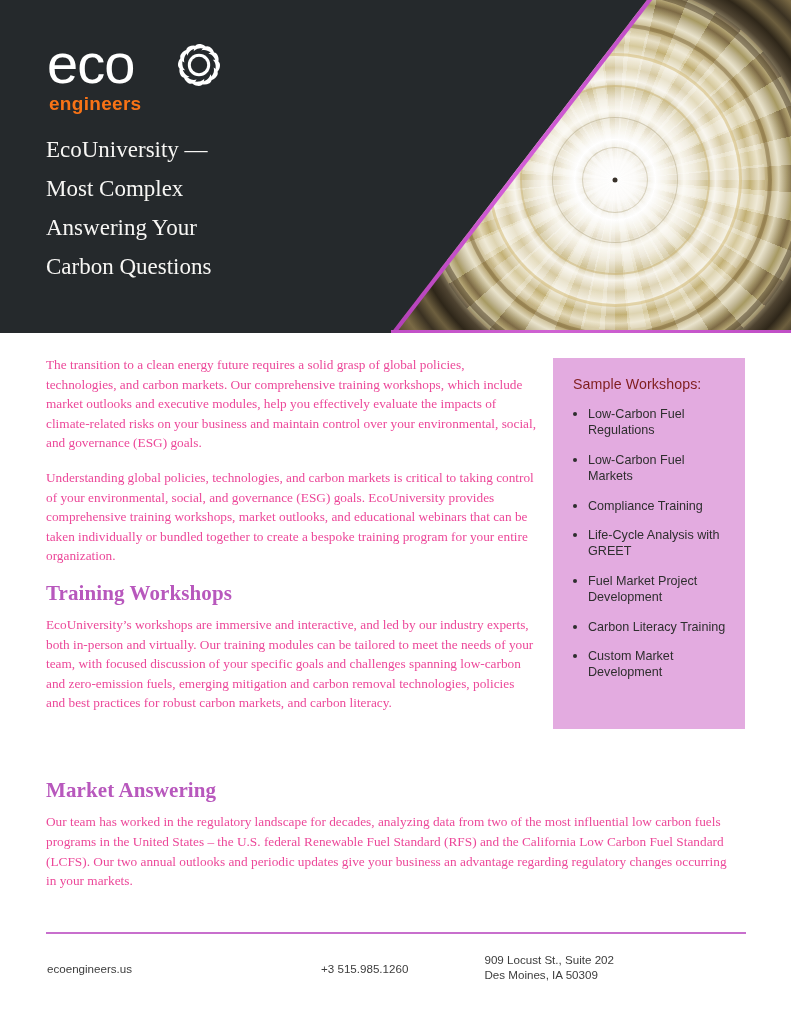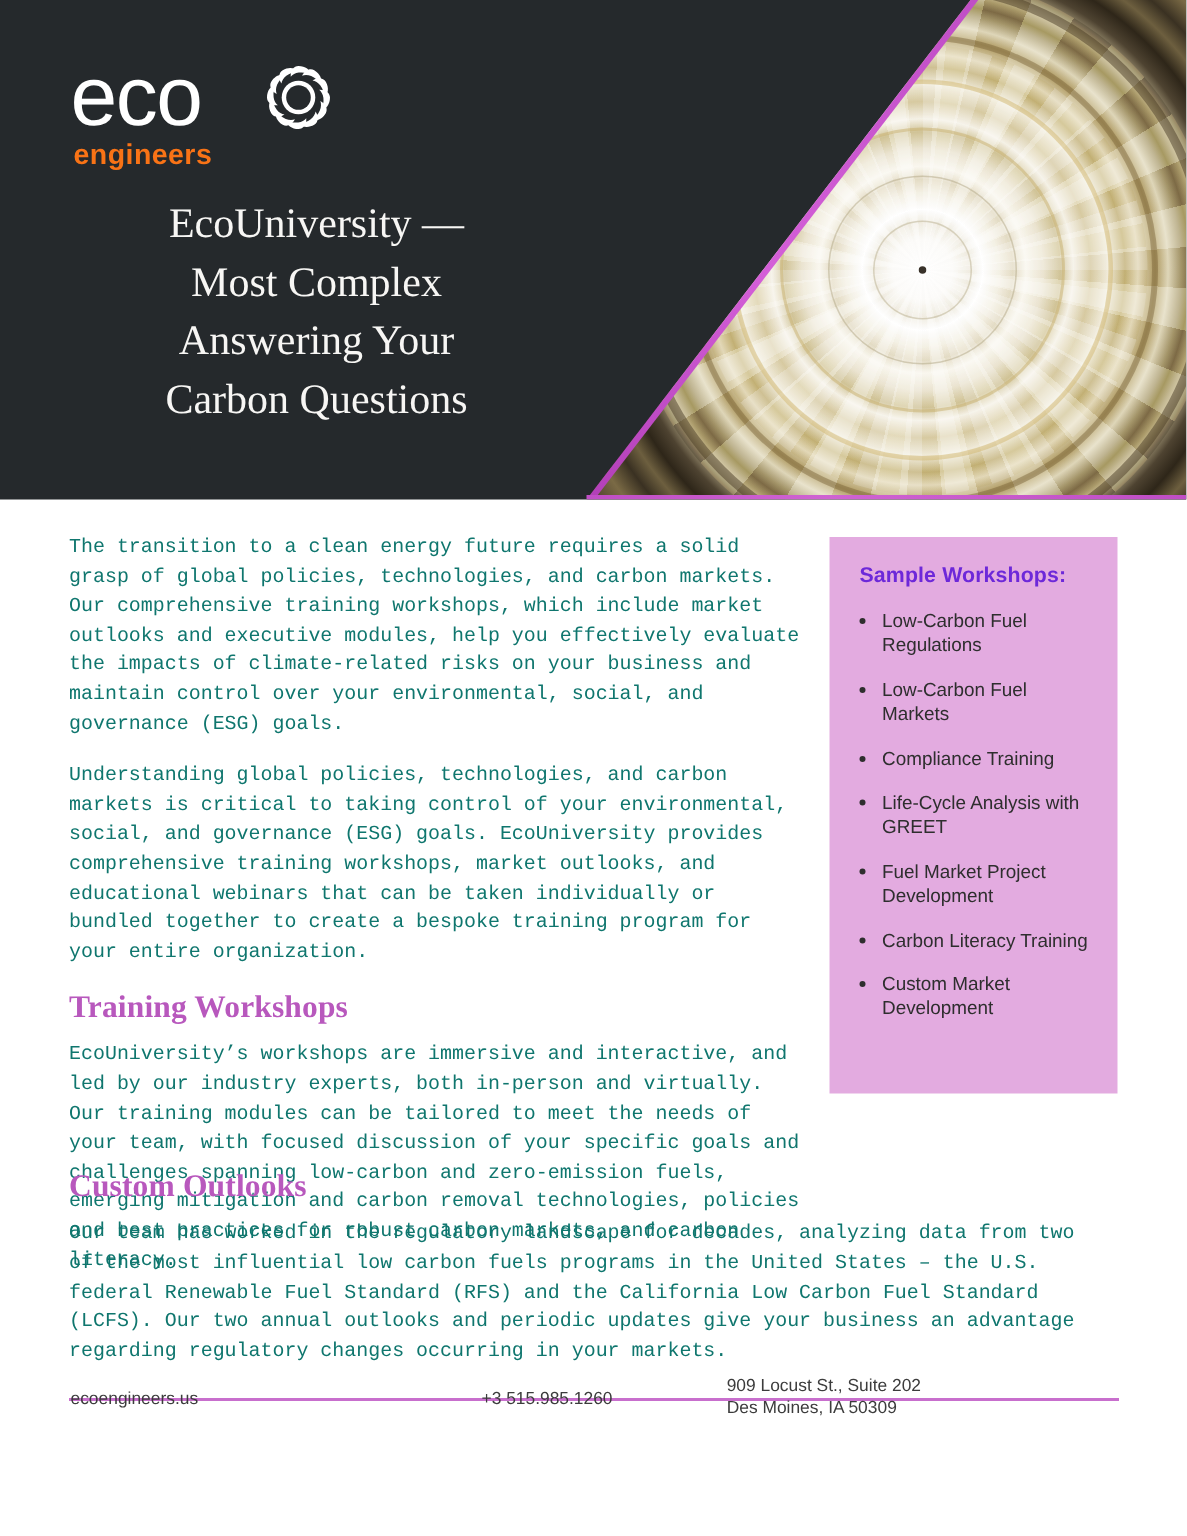--- a/index.html
+++ b/index.html
@@ -95,51 +95,51 @@
   .logo-sub{
     position:absolute; left:2px; top:55px;
     font-size:19px; font-weight:700; color:#f97316; letter-spacing:.3px;
   }
 
   
   .hero-title{
     position:absolute; left:46px; top:130px;
     width:330px;
     font-family:"Liberation Serif", serif;
-    font-size:28px; line-height:39px;
-    color:#f7f6f4; font-weight:400;text-align:center;
+    font-size:23px; line-height:39px;
+    color:#f7f6f4; font-weight:400;
   }
 
   
   .content{ position:absolute; left:0; top:333px; width:791px; }
 
   .col-left{
     position:absolute; left:46px; top:22px; width:490px;
   }
   p.body{
     font-size:13.3px; line-height:19.6px;
-    color:#0f766e; margin-bottom:15px;
-    font-family:Liberation Mono, monospace;
+    color:#ec4899; margin-bottom:15px;
+    font-family:Liberation Serif, serif;
   }
   h2.sec{
     font-family:"Liberation Serif", serif;
     font-size:21px; font-weight:700; color:#b858bd;
     margin:8px 0 9px 0; letter-spacing:.1px;
   }
   .wide{ width:690px; }
 
   
   .sidebar{
     position:absolute; left:553px; top:25px;
     width:192px; height:371px;
     background:#e3abe0;
     padding:18px 16px 16px 18px;
   }
   .sidebar h3{
-    font-size:14.2px; font-weight:700; color:#6d28d9;
+    font-size:14.2px; font-weight:400; color:#7f1d1d;
     margin:0 0 14px 2px; letter-spacing:.1px;
   }
   .sb-list{ list-style:none; margin:0; padding:0; }
   .sb-list li{
     position:relative;
     font-size:12.6px; line-height:16.4px; color:#2e2e2e;
     padding-left:17px; margin-bottom:13px;margin-top:13px;
   }
   .sb-list li .dot{
     position:absolute; left:2px; top:6px;
@@ -150,21 +150,21 @@
   .sec-wide{ position:absolute; left:46px; top:437px; width:700px; }
   .sec-wide p.body{ font-size:13.3px; line-height:19.8px; }
 
   
   .footer-rule{
     position:absolute; left:46px; top:932px;
     width:700px; height:2px;
     background:#c86fcd;
   }
   .footer{
-    position:absolute; left:0; top:916px; width:659px; height:45px;
+    position:absolute; left:0; top:952px; width:659px; height:45px;
   }
   .f-site{ position:absolute; left:47px; top:10px; font-size:11.6px; color:#3c3c3c; }
   .f-phone{ position:absolute; left:321px; top:10px; font-size:11.6px; color:#3c3c3c; }
   .f-addr{
     position:absolute; right:45px; top:0px;
     font-size:11.6px; line-height:15px; color:#3c3c3c; text-align:left;
   }
 </style>
 </head>
 <body>
@@ -262,21 +262,21 @@
       <li><span class="dot"></span><span>Low-Carbon Fuel Markets</span></li>
       <li><span class="dot"></span><span>Compliance Training</span></li>
       <li><span class="dot"></span><span>Life-Cycle Analysis with GREET</span></li>
       <li><span class="dot"></span><span>Fuel Market Project Development</span></li>
       <li><span class="dot"></span><span>Carbon Literacy Training</span></li>
       <li><span class="dot"></span><span>Custom Market Development</span></li>
     </ul>
   </div>
 
   <div class="sec-wide">
-    <h2 class="sec">Custom Outlooks</h2>
+    <h2 class="sec">Market Answering</h2>
     <p class="body wide">Our team has worked in the regulatory landscape for decades, analyzing data from two of the most influential low carbon fuels programs in the United States – the U.S. federal Renewable Fuel Standard (RFS) and the California Low Carbon Fuel Standard (LCFS). Our two annual outlooks and periodic updates give your business an advantage regarding regulatory changes occurring in your markets.</p>
   </div>
 </div>
 
 <div class="footer-rule"></div>
 <div class="footer">
   <div class="f-site">ecoengineers.us</div>
   <div class="f-phone">+3 515.985.1260</div>
   <div class="f-addr">
     <div>909 Locust St., Suite 202</div>

